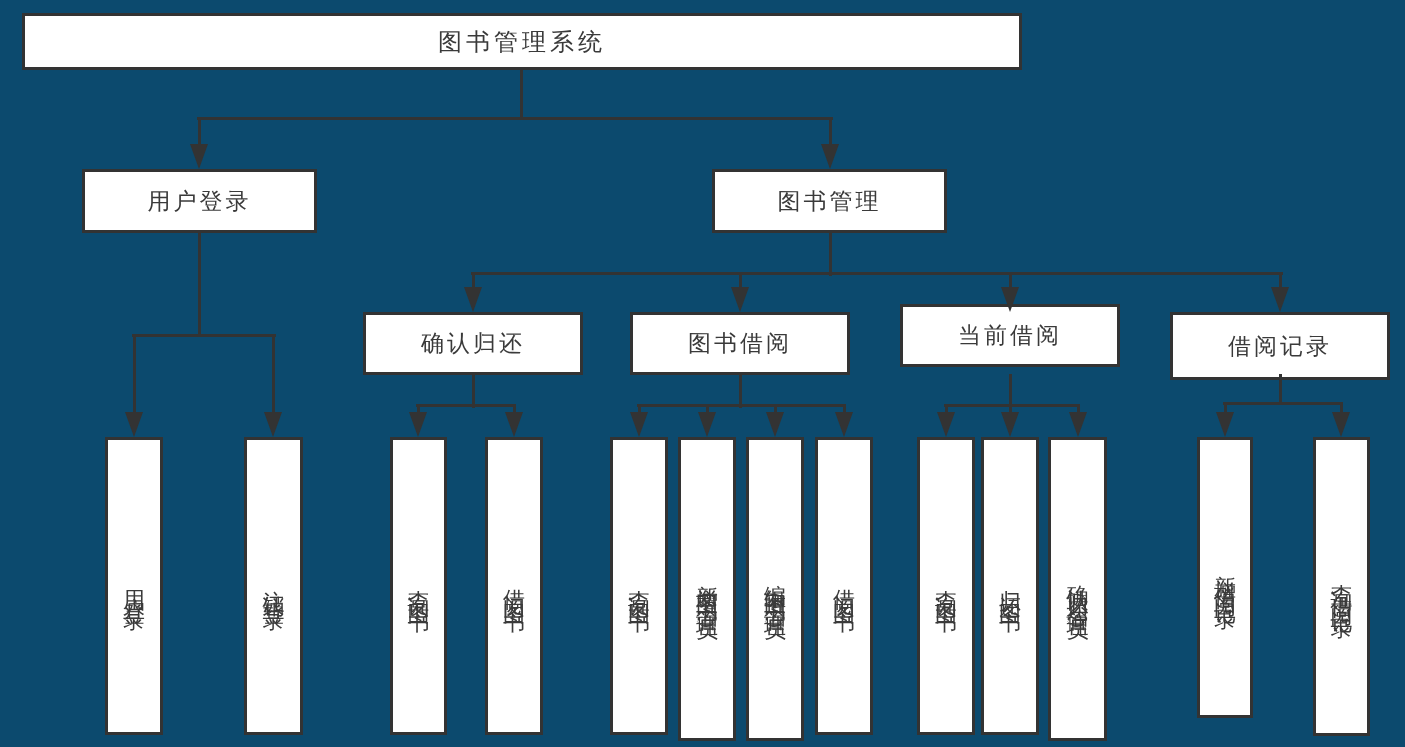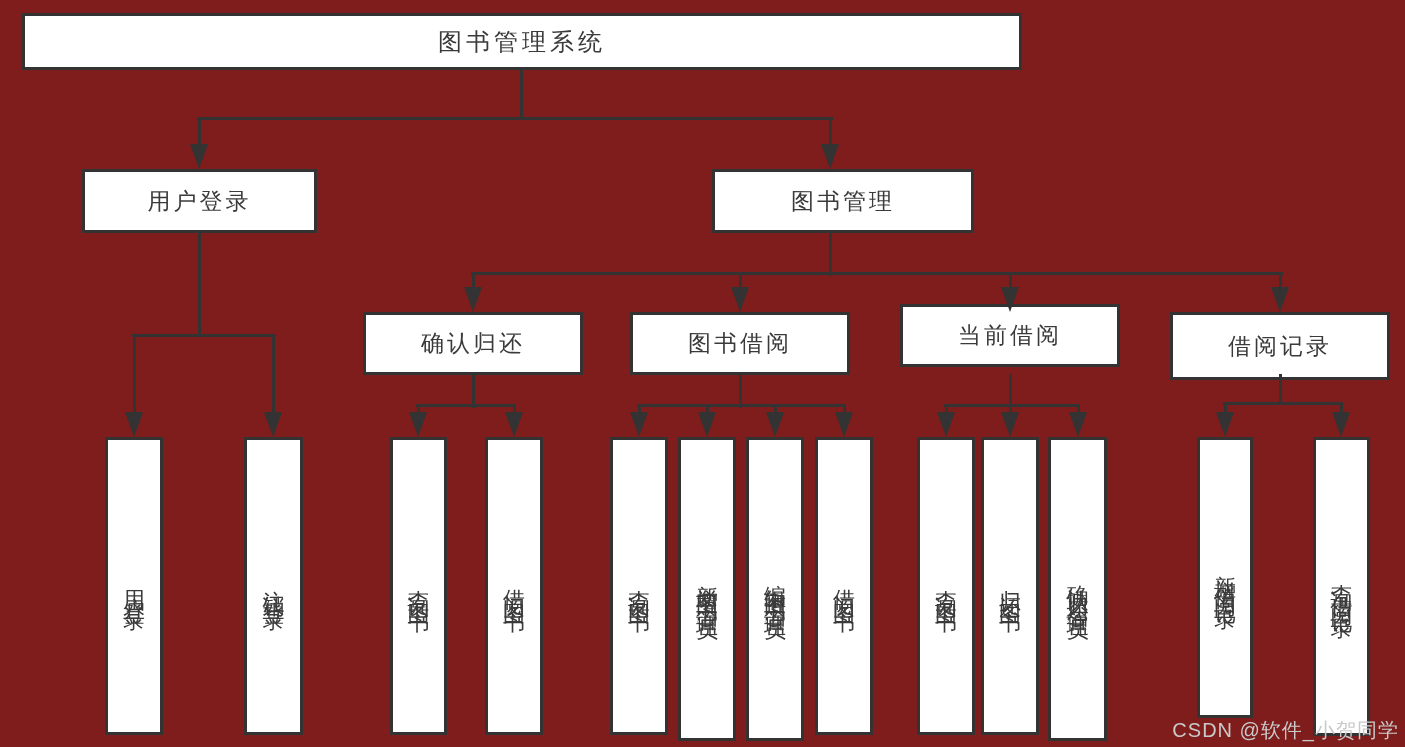--- a/index.html
+++ b/index.html
@@ -1,20 +1,20 @@
 <!DOCTYPE html>
 <html><head>
 <meta charset="utf-8">
 <style>
   html, body { margin: 0; padding: 0; background: #ffffff; }
   .canvas {
     position: relative;
     width: 1405px;
     height: 747px;
-    background: #7f1d1d;
+    background: #0c4a6e;
     overflow: hidden;
     font-family: "Liberation Sans", sans-serif;
   }
   .hnode {
     position: absolute;
     box-sizing: border-box;
     border: 3px solid #333333;
     background: #ffffff;
     display: flex;
     align-items: center;
@@ -64,21 +64,21 @@
   }
 </style>
 </head>
 <body>
 
 <div class="canvas">
 
   <div class="hnode root" style="left:22px; top:13px; width:1000px; height:57px;">图书管理系统</div>
 
   <div class="hnode" style="left:82px; top:169px; width:235px; height:64px;">用户登录</div>
-  <div class="hnode" style="left:712px; top:169px; width:262px; height:64px;">图书管理</div>
+  <div class="hnode" style="left:712px; top:169px; width:235px; height:64px;">图书管理</div>
 
   <div class="hnode" style="left:363px; top:312px; width:220px; height:63px;">确认归还</div>
   <div class="hnode" style="left:630px; top:312px; width:220px; height:63px;">图书借阅</div>
   <div class="hnode" style="left:900px; top:304px; width:220px; height:63px;">当前借阅</div>
   <div class="hnode" style="left:1170px; top:312px; width:220px; height:68px;">借阅记录</div>
 
   <div class="vnode" style="left:105px; width:58px;">
       <span>用户登录</span>
     </div>
   <div class="vnode" style="left:244px; width:59px;">
@@ -174,15 +174,14 @@
   <div class="arr" style="left:1001px; top:412px;"></div>
   <div class="arr" style="left:1069px; top:412px;"></div>
 
   <div class="line" style="left:1279px; top:374px; width:3px;   height:31px;"></div>
   <div class="line" style="left:1223px; top:402px; width:120px; height:3px;"></div>
   <div class="line" style="left:1224px; top:402px; width:3px;   height:16px;"></div>
   <div class="line" style="left:1340px; top:402px; width:3px;   height:16px;"></div>
   <div class="arr" style="left:1216px; top:412px;"></div>
   <div class="arr" style="left:1332px; top:412px;"></div>
 
-  <div class="watermark">CSDN @软件_小贺同学</div>
 
 </div>
 
 </body></html>

